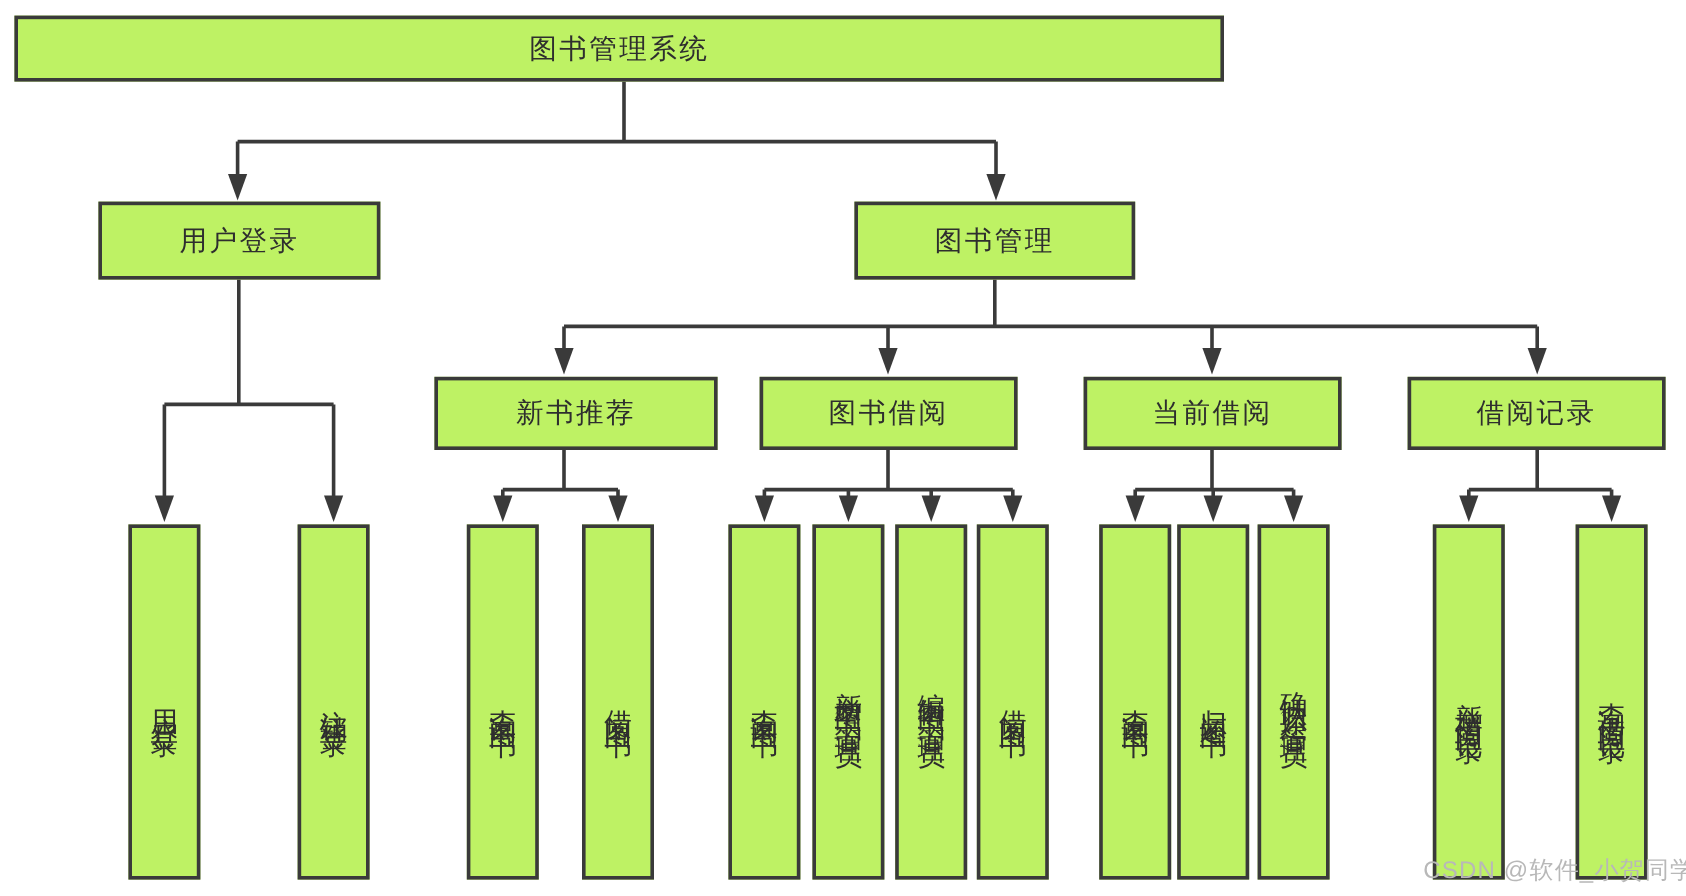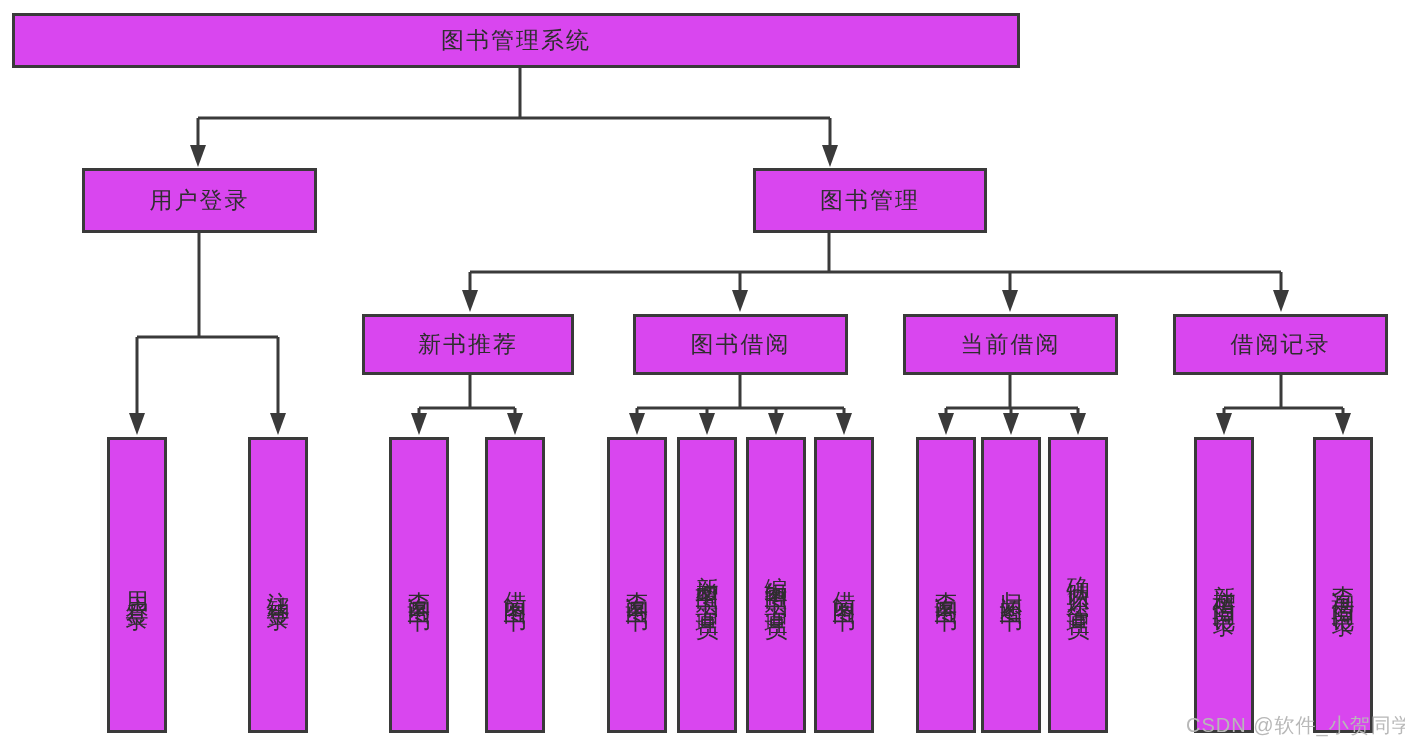--- a/index.html
+++ b/index.html
@@ -18,21 +18,21 @@
   svg.connectors {
     position: absolute;
     left: 0;
     top: 0;
     width: 1405px;
     height: 747px;
     z-index: 1;
   }
   .node {
     position: absolute;
-    background: #d946ef;
+    background: #bef264;
     border: 3px solid #3a3a3a;
     box-sizing: border-box;
     display: flex;
     align-items: center;
     justify-content: center;
     color: #2e2e2e;
     z-index: 2;
   }
   .h-node {
     font-size: 23px;
@@ -96,25 +96,25 @@
     </g>
   </svg>
 
   <div class="node h-node" style="left:12px; top:13px; width:1008px; height:55px;">
     <span>图书管理系统</span>
   </div>
 
   <div class="node h-node" style="left:82px; top:168px; width:235px; height:65px;">
     <span>用户登录</span>
   </div>
-  <div class="node h-node" style="left:712px; top:168px; width:234px; height:65px;margin-left:41px;">
+  <div class="node h-node" style="left:712px; top:168px; width:234px; height:65px;">
     <span>图书管理</span>
   </div>
 
-  <div class="node h-node" style="left:362px; top:314px; width:212px; height:61px;">
+  <div class="node h-node" style="left:362px; top:314px; width:236px; height:61px;">
     <span>新书推荐</span>
   </div>
   <div class="node h-node" style="left:633px; top:314px; width:215px; height:61px;justify-content:center;">
     <span>图书借阅</span>
   </div>
   <div class="node h-node" style="left:903px; top:314px; width:215px; height:61px;">
     <span>当前借阅</span>
   </div>
   <div class="node h-node" style="left:1173px; top:314px; width:215px; height:61px;">
     <span>借阅记录</span>

